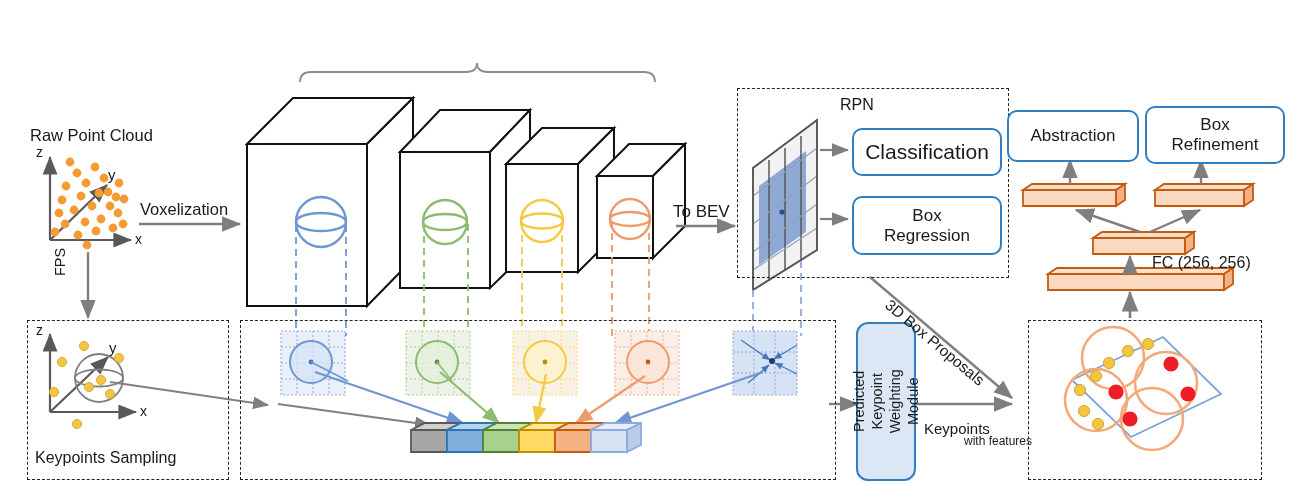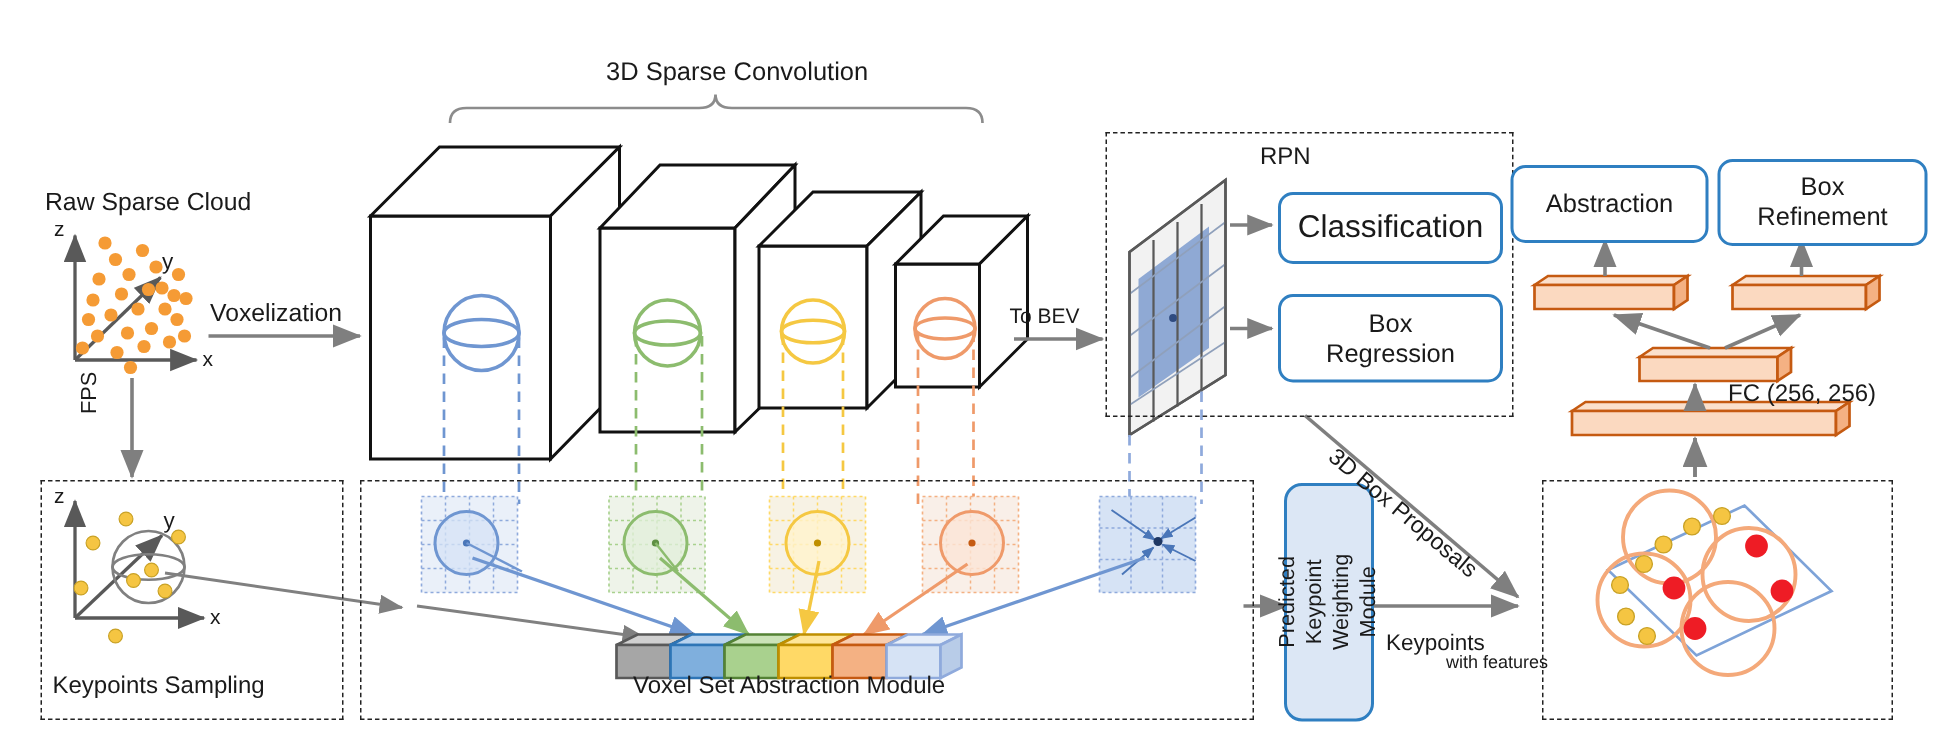--- a/index.html
+++ b/index.html
@@ -396,28 +396,26 @@
     <span>Box</span>
     <span>Refinement</span>
   </div>
   <div class="rbox" style="left:856px;top:322px;width:56px;height:155px;border-radius:12px;background:#dce7f5;">
     <div class="vrot" style="display:flex;flex-direction:column;align-items:center;font-size:14.5px;line-height:1.25;">
       <span>Predicted Keypoint</span>
       <span>Weighting Module</span>
     </div>
   </div>
 
-  <div class="lbl" style="left:404px;top:38px;font-size:17px;">3D Sparse Convolution</div>
-  <div class="lbl" style="left:30px;top:126px;font-size:16.5px;">Raw Sparse Cloud</div>
+  <div class="lbl" style="left:30px;top:126px;font-size:16.5px;">Raw Point Cloud</div>
   <div class="lbl" style="left:140px;top:200px;font-size:16.5px;">Voxelization</div>
   <div class="lbl" style="left:52px;top:276px;font-size:14.5px;transform:rotate(-90deg);transform-origin:left top;">FPS</div>
-  <div class="lbl" style="left:673px;top:202px;font-size:14px;">To BEV</div>
+  <div class="lbl" style="left:673px;top:202px;font-size:17px;">To BEV</div>
   <div class="lbl" style="left:840px;top:96px;font-size:16px;">RPN</div>
   <div class="lbl" style="left:35px;top:449px;font-size:16px;">Keypoints Sampling</div>
-  <div class="lbl" style="left:422px;top:449px;font-size:16px;">Voxel Set Abstraction Module</div>
   <div class="lbl" style="left:893px;top:296px;font-size:15.5px;transform:rotate(40deg);transform-origin:left top;">3D Box Proposals</div>
   <div class="lbl" style="left:924px;top:420px;font-size:15px;">Keypoints</div>
   <div class="lbl" style="left:932px;top:434px;font-size:12px;margin-left:32px;">with features</div>
   <div class="lbl" style="left:1152px;top:254px;font-size:16px;">FC (256, 256)</div>
 
   <div class="lbl" style="left:36px;top:144px;font-size:14px;">z</div>
   <div class="lbl" style="left:108px;top:166px;font-size:15px;">y</div>
   <div class="lbl" style="left:135px;top:231px;font-size:14px;">x</div>
   <div class="lbl" style="left:36px;top:322px;font-size:14px;">z</div>
   <div class="lbl" style="left:109px;top:339px;font-size:15px;">y</div>

